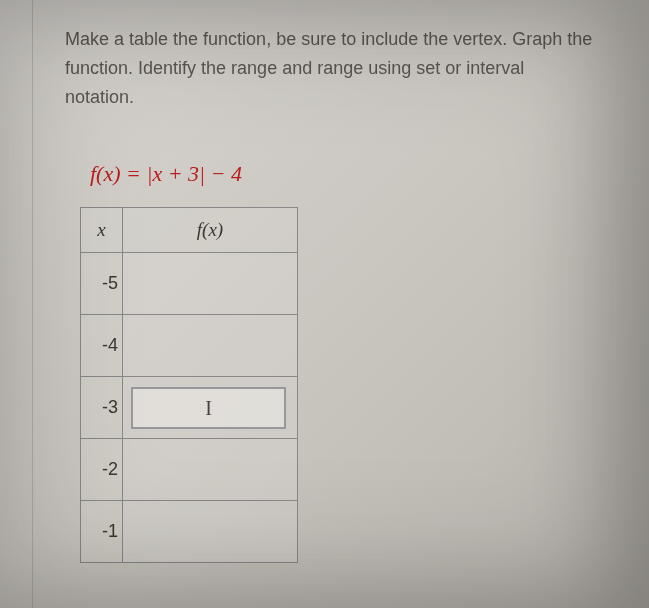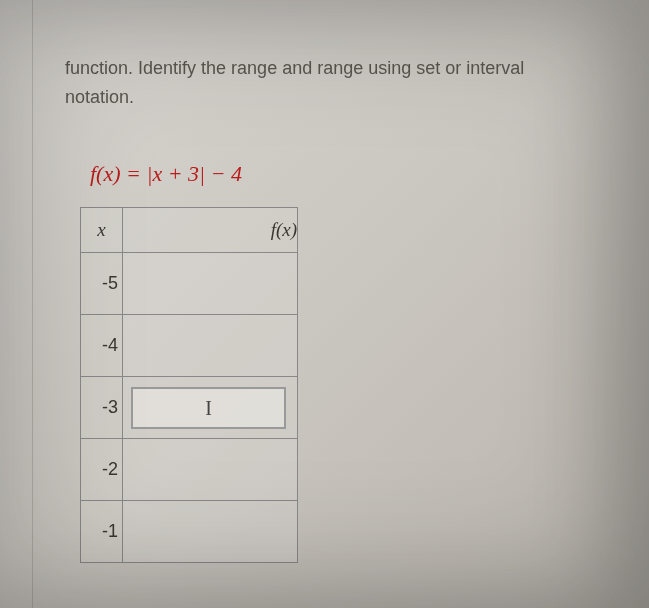--- a/index.html
+++ b/index.html
@@ -51,21 +51,20 @@
       font-family: 'Times New Roman', serif;
       font-size: 19px;
       color: #3a3630;
       background: rgba(220, 218, 212, 0.3);
     }
     th.col-x {
       width: 42px;
     }
     th.col-fx {
       width: 175px;
-      text-align: right;
     }
     td {
       height: 62px;
       font-size: 18px;
       color: #3a3630;
     }
     td.x-col {
       width: 42px;
       text-align: right;
       padding-right: 4px;
@@ -107,21 +106,21 @@
       pointer-events: none;
       box-shadow: inset 0 0 120px 30px rgba(0,0,0,0.18), inset -40px 0 80px rgba(0,0,0,0.15);
     }
   </style>
 </head>
 <body>
 
 <div class="left-margin"></div>
 
 <div class="instructions">
-  <br>
+  <span>Make a table the function, be sure to include the vertex. Graph the</span><br>
   <span>function. Identify the range and range using set or interval</span><br>
   <span>notation.</span>
 </div>
 
 <div class="equation">f(x) = |x + 3| − 4</div>
 
 <div class="table-container">
   <table>
     <thead>
       <tr>

